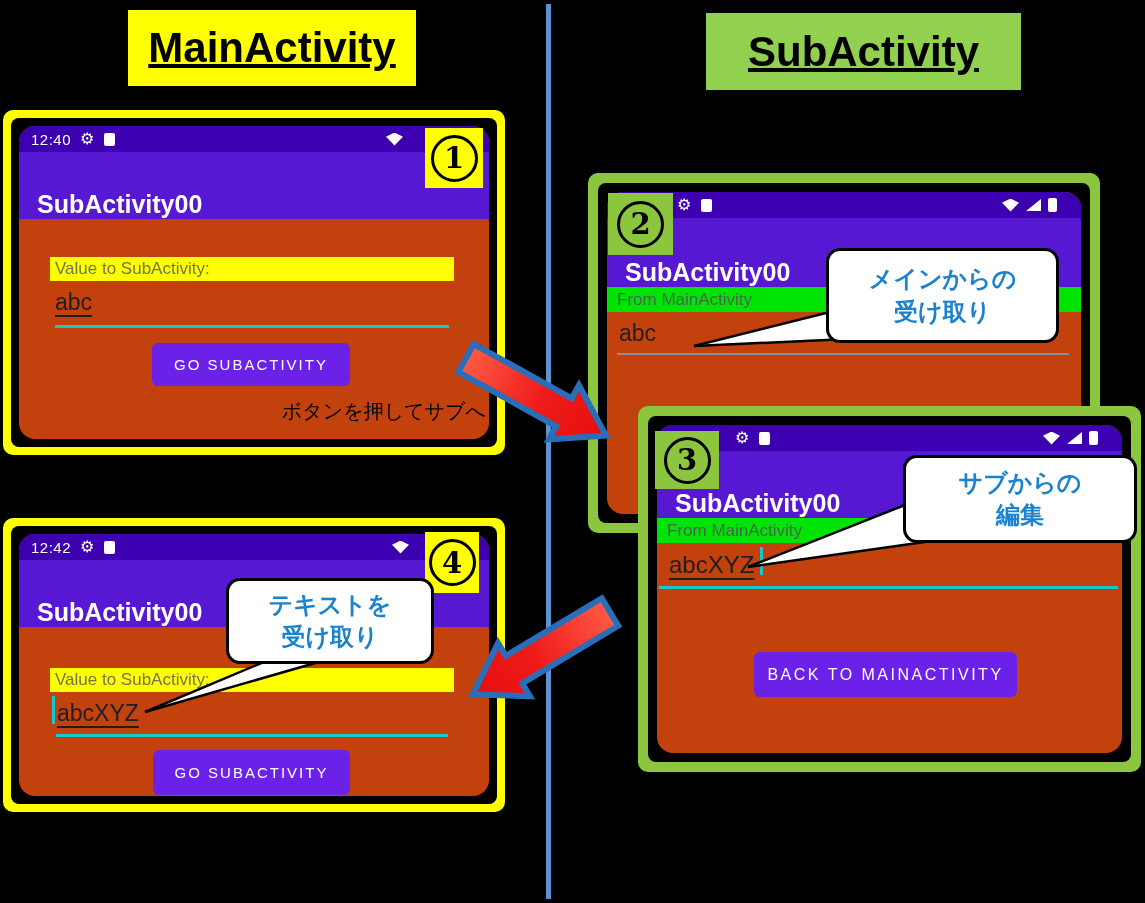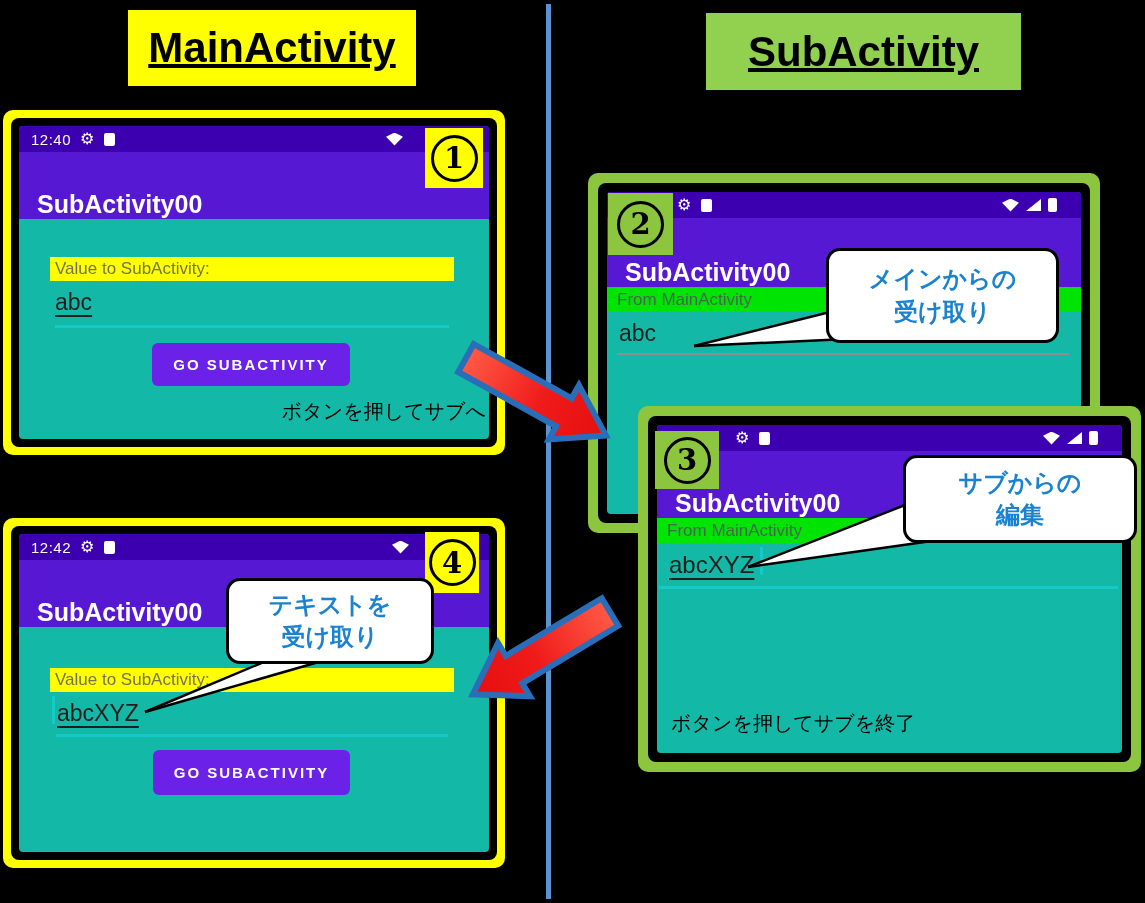--- a/index.html
+++ b/index.html
@@ -15,26 +15,26 @@
   .hdr.sub{left:706px;top:13px;width:315px;height:77px;background:#92d050;}
   
   .divider{position:absolute;left:546px;top:4px;width:5px;height:895px;background:#5b93cf;z-index:1;}
   
   .frame{position:absolute;border-radius:10px;z-index:3;}
   .frame.yellow{background:#ffff00;}
   .frame.green{background:#8cc63f;}
   .frame .body{position:absolute;background:#000;border-radius:8px;}
   .frame.yellow .body{inset:8px;}
   .frame.green .body{inset:10px;}
-  .screen{position:absolute;inset:8px;background:#14b8a6;border-radius:4px;overflow:hidden;}
+  .screen{position:absolute;inset:8px;background:#c2410c;border-radius:16px;overflow:hidden;}
   .frame.green .screen{inset:9px;}
   .p1{left:3px;top:110px;width:502px;height:345px;}
   .p2{left:588px;top:173px;width:512px;height:360px;}
   .p3{left:638px;top:406px;width:503px;height:366px;z-index:4;}
-  .p4{left:3px;top:518px;width:502px;height:350px;}
+  .p4{left:3px;top:518px;width:502px;height:294px;}
   
   .statusbar{position:absolute;left:0;right:0;top:0;height:26px;background:#3c00b0;
     display:flex;align-items:center;color:#fff;font-size:15px;}
   .appbar{position:absolute;left:0;right:0;top:26px;height:67px;background:#5618d3;
     color:#fff;font-weight:bold;font-size:25px;display:flex;align-items:flex-end;
     padding-left:18px;box-sizing:border-box;}
   .time{margin-left:12px;letter-spacing:.5px;}
   .gear{margin-left:9px;font-size:16px;line-height:1;font-family:"DejaVu Sans",sans-serif;}
   .bag{width:11px;height:13px;background:#fff;border-radius:2px 2px 2px 2px;margin-left:10px;}
   .sb-spacer{flex:1;}
@@ -44,21 +44,21 @@
   
   .hl{position:absolute;font-size:17px;display:flex;align-items:center;padding-left:5px;box-sizing:border-box;}
   .hl.yellowbg{background:#ffff00;color:#73734d;}
   .hl.greenbg{background:#00e404;color:#47664e;left:0;right:0;padding-left:10px;}
   .edit-val{position:absolute;font-size:23px;color:#1f1f1f;}
   .u{text-decoration:underline;text-decoration-thickness:2px;text-underline-offset:5px;}
   .cursor{position:absolute;width:3px;height:28px;background:#15c9c9;}
   .line{position:absolute;height:3px;}
   .line.teal{background:#15c9c9;}
   .line.gray{background:#8f8f8f;height:2px;}
-  .btn{position:absolute;background:#6b21e8;color:#fff;font-weight:bold;border:none;
+  .btn{position:absolute;background:#6b21e8;color:#fff;font-weight:normal;border:none;
     border-radius:6px;letter-spacing:2px;font-size:15px;font-family:inherit;cursor:pointer;}
   .note{position:absolute;color:#000;font-size:20px;white-space:nowrap;}
   
   .badge{position:absolute;display:flex;align-items:center;justify-content:center;z-index:12;}
   .badge.yellowbg{background:#ffff00;}
   .badge.greenbg{background:#8cc63f;}
   .badge .c{width:41px;height:41px;border:3px solid #000;border-radius:50%;
     display:flex;align-items:center;justify-content:center;font-size:29px;font-weight:bold;
     font-family:"DejaVu Serif",serif;color:#000;}
   
@@ -137,21 +137,21 @@
         <span class="tri"></span>
         <span class="batt" style="margin-right:24px;"></span>
       </div>
       <div class="appbar">
         <span>SubActivity00</span>
       </div>
       <div class="hl greenbg" style="top:93px;height:25px;">From MainActivity</div>
       <div class="edit-val" style="left:12px;top:126px;font-size:24px;"><span class="u">abcXYZ</span></div>
       <div class="cursor" style="left:103px;top:122px;"></div>
       <div class="line teal" style="left:2px;top:161px;width:459px;"></div>
-      <div class="note" style="left:14px;top:285px;">ボタンを押してサブを終了</div>
+      <button class="btn" style="left:97px;top:227px;width:263px;height:45px;font-size:16px;letter-spacing:2.5px;">BACK TO MAINACTIVITY</button>
     </div>
   </div>
   <div class="badge greenbg" style="left:17px;top:25px;width:64px;height:58px;">
     <span class="c">3</span>
   </div>
 </div>
 
 <div class="frame yellow p4">
   <div class="body">
     <div class="screen">

